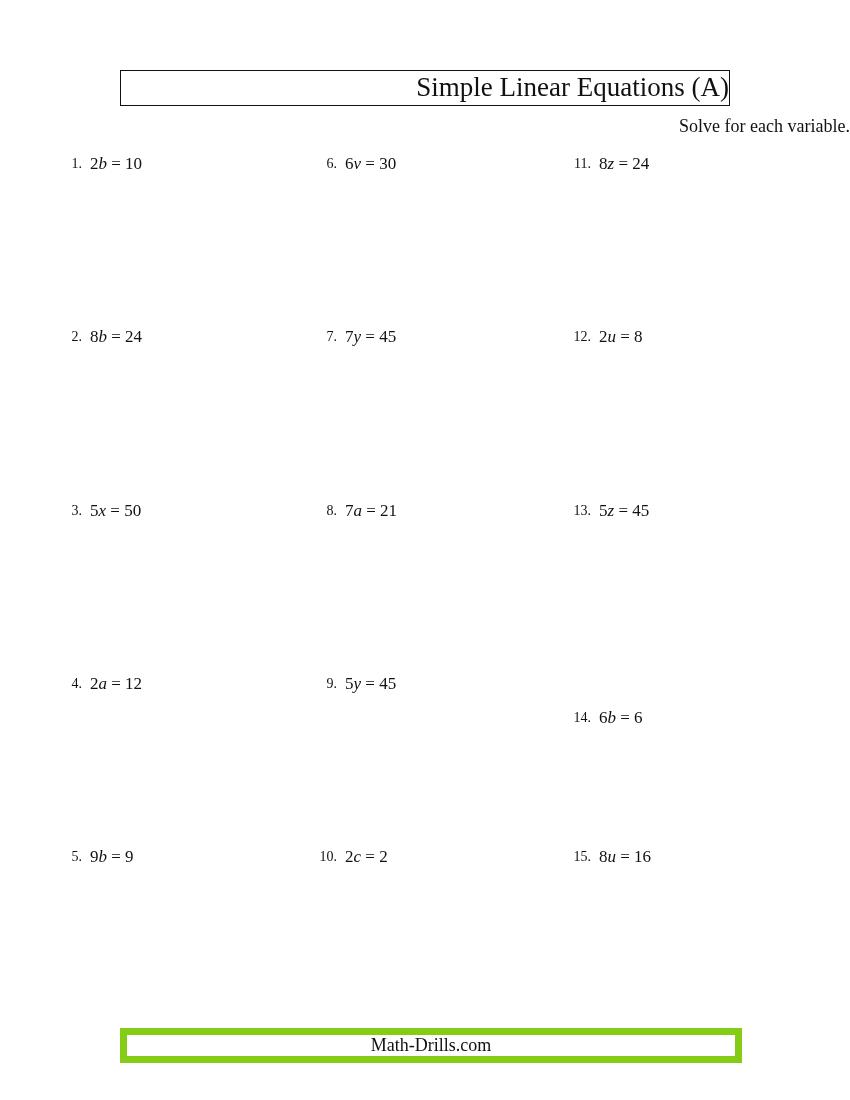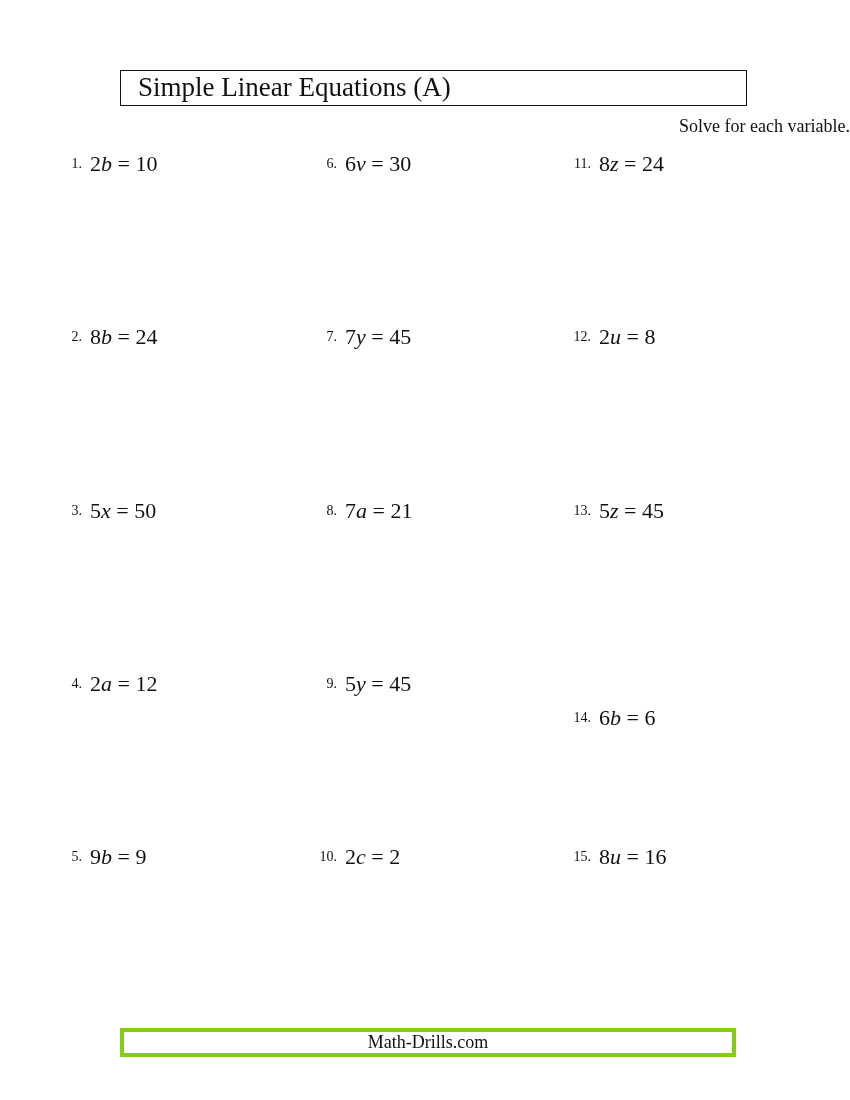--- a/index.html
+++ b/index.html
@@ -1,28 +1,28 @@
 <!DOCTYPE html>
 <html><head>
   <meta charset="utf-8">
   <style>
     html, body { margin: 0; padding: 0; background: #ffffff; }
     body { width: 850px; height: 1100px; position: relative; overflow: hidden;
            font-family: "Liberation Serif", "DejaVu Serif", serif; color: #111111; }
     .title-box { position: absolute; left: 120px; top: 70px; width: 608px; height: 34px;
-                 border: 1px solid #111; text-align: left; padding-left: 17px; }
+                 border: 1px solid #111; text-align: right; }
     .title { font-size: 27px; line-height: 33px; display: block; }
     .instructions { position: absolute; left: 0; width: 850px; top: 116px;
                     text-align: right; font-size: 18px; }
     .problem { position: absolute; height: 26px; white-space: nowrap; }
     .num { position: absolute; right: 100%; margin-right: 8px; top: 5px; font-size: 14px; }
-    .eq { font-size: 22px; line-height: 26px; }
+    .eq { font-size: 17px; line-height: 26px; }
     .eq .var { font-style: italic; }
     .footer-box { position: absolute; left: 120px; top: 1028px; width: 608px; height: 21px;
-                  border: 4px solid #84cc16; text-align: center; }
+                  border: 7px solid #84cc16; text-align: center; }
     .footer { font-size: 18px; line-height: 21px; }
   </style>
 </head>
 <body>
 
 <div class="title-box">
   <span class="title">Simple Linear Equations (A)</span>
 </div>
 <div class="instructions">Solve for each variable.</div>
 

